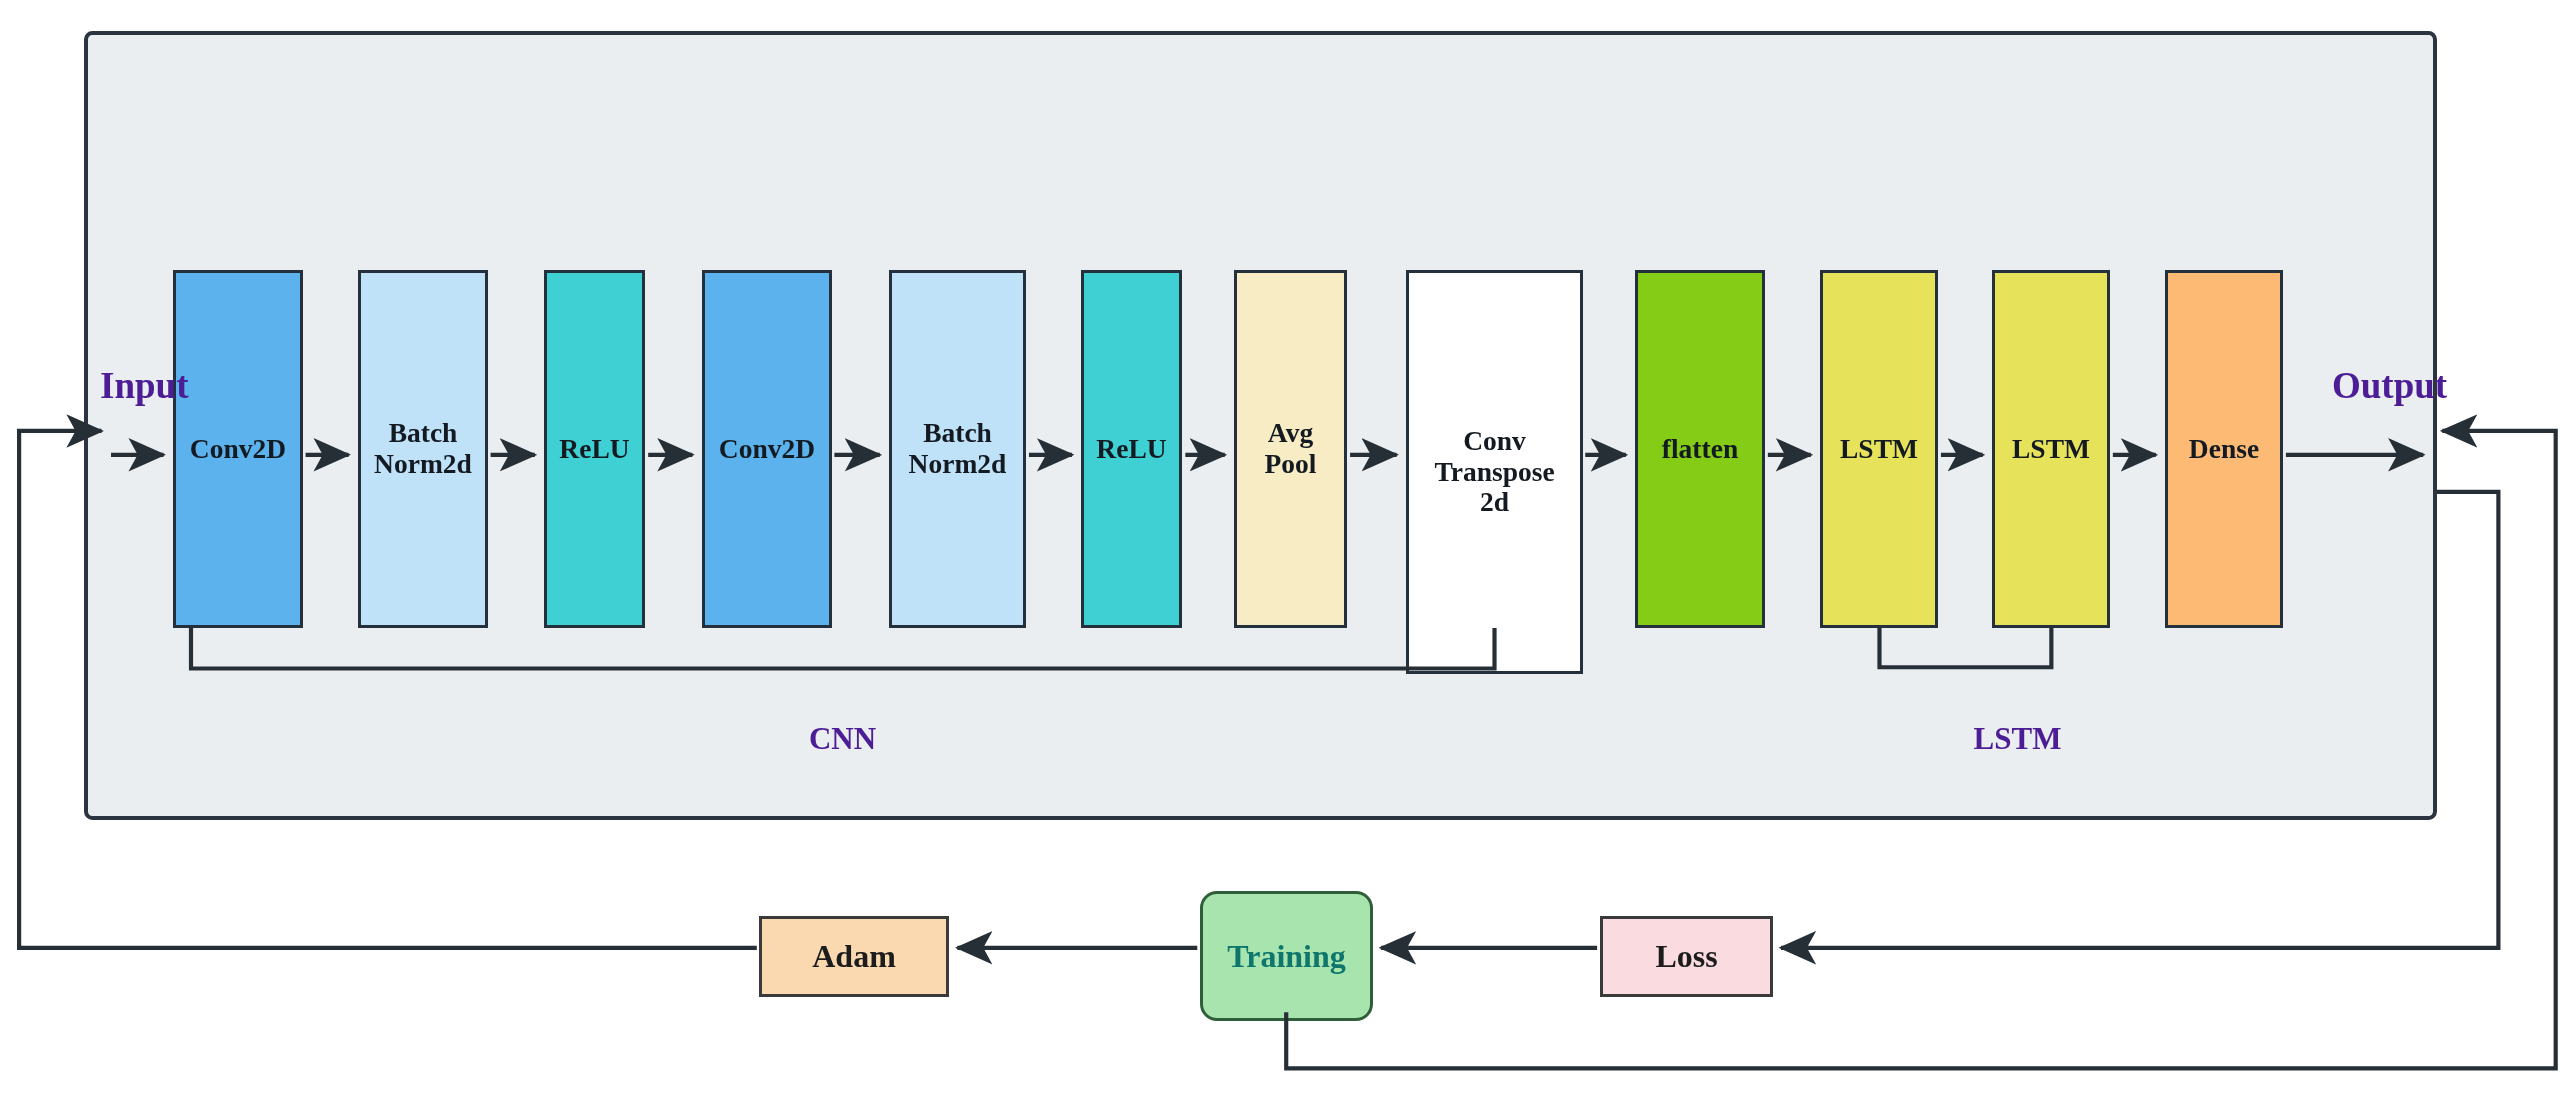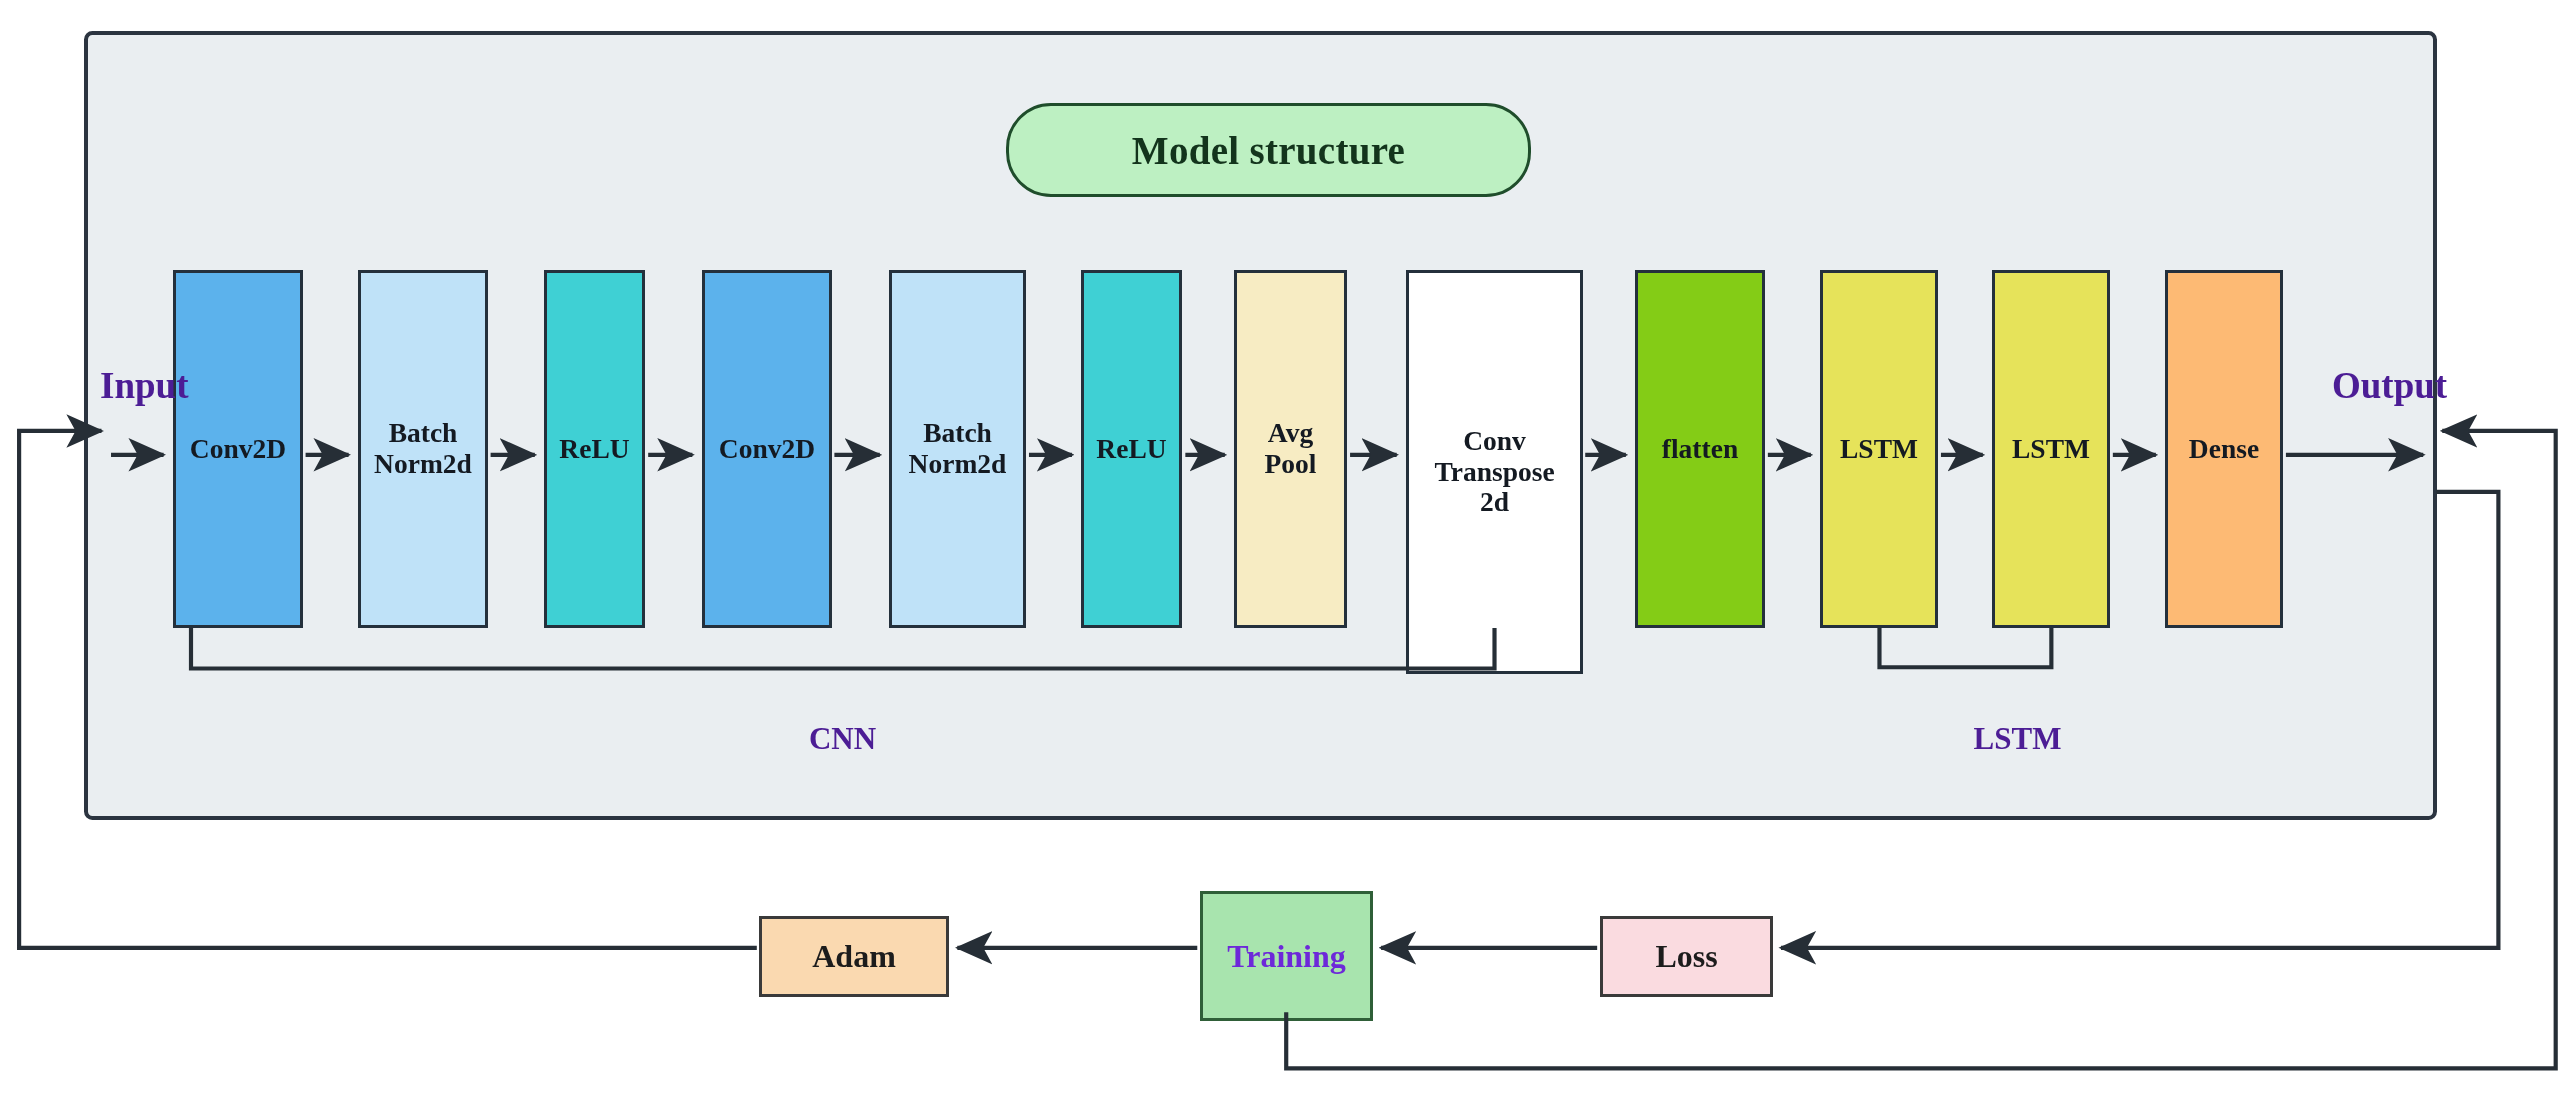--- a/index.html
+++ b/index.html
@@ -23,32 +23,29 @@
 
   .grouplabel{position:absolute;font-size:31px;font-weight:bold;color:#4c1d95;
               text-align:center;white-space:nowrap;}
 
   .io-label{position:absolute;font-size:37px;font-weight:bold;color:#4c1d95;
             white-space:nowrap;}
 
   .fbox{position:absolute;box-sizing:border-box;border:3px solid #3a3a3a;
         display:flex;align-items:center;justify-content:center;
         font-size:32px;font-weight:bold;color:#1c1c1c;margin-top:9px;}
-  .fbox.rounded{border-radius:0;border-color:#2f5f38;color:#6d28d9;}
+  .fbox.rounded{border-radius:17px;border-color:#2f5f38;color:#0f766e;}
 </style>
 </head>
 <body>
 
 <div id="stage">
 
   <div class="panel"></div>
 
-  <div class="title-pill">
-    <span>Model structure</span>
-  </div>
 
   <div id="layers">
       <div class="layer" style="left: 173px; top: 270px; width: 130px; height: 358px; background: rgb(92, 178, 236); font-size: 27.5px;">
         <span>Conv2D</span>
       </div>
       <div class="layer" style="left: 358px; top: 270px; width: 130px; height: 358px; background: rgb(191, 226, 248); font-size: 27.5px;">
         <span>Batch<br>Norm2d</span>
       </div>
       <div class="layer" style="left: 544px; top: 270px; width: 101px; height: 358px; background: rgb(63, 208, 212); font-size: 27.5px;">
         <span>ReLU</span>

